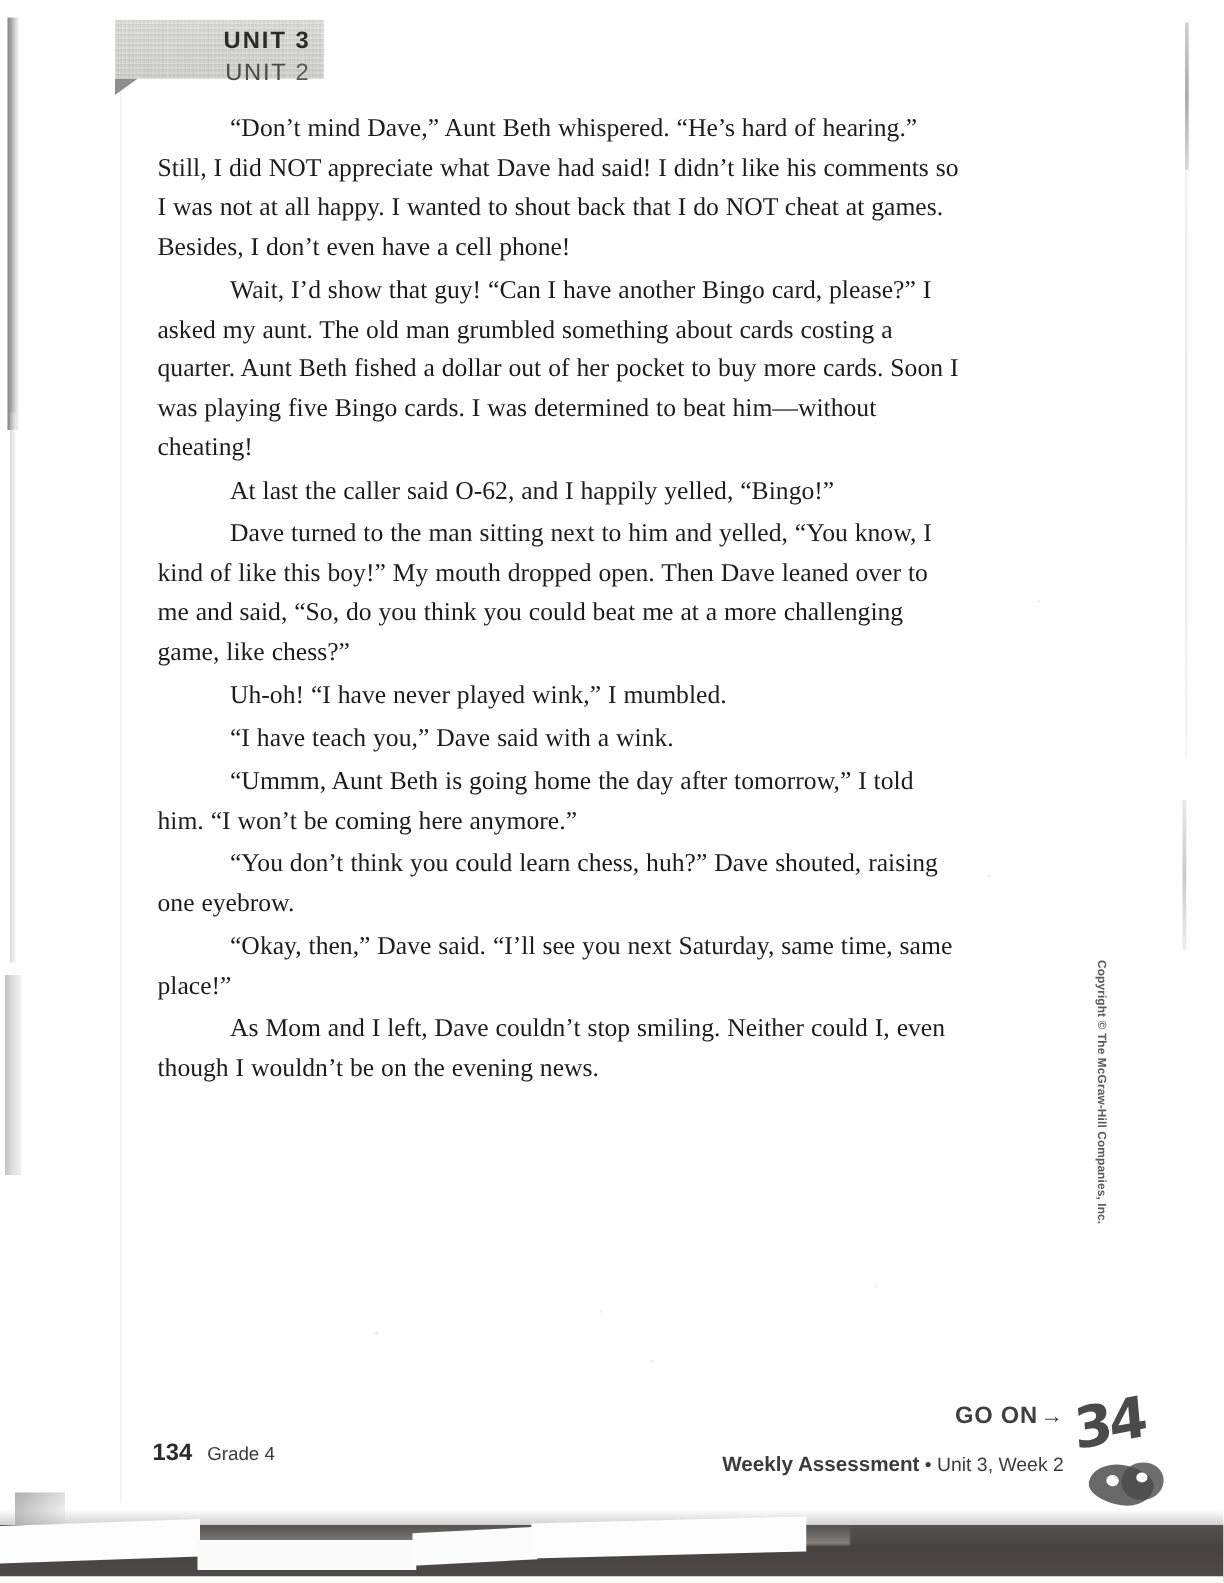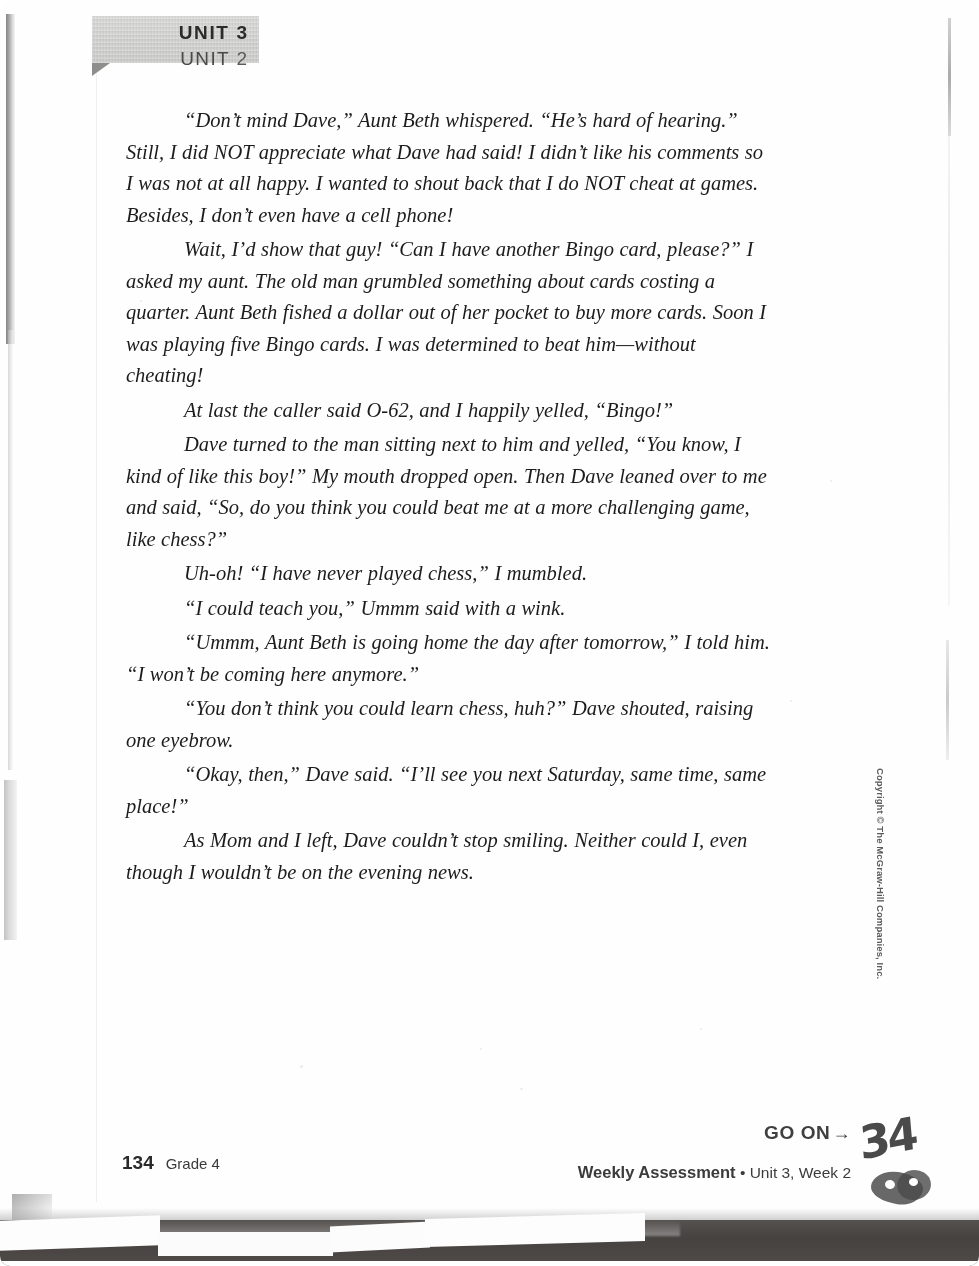--- a/index.html
+++ b/index.html
@@ -7,21 +7,20 @@
     padding: 0;
     background: #ffffff;
   }
   .page {
     position: relative;
     width: 979px;
     height: 1266px;
     overflow: hidden;
     background: #fefefe;
     font-family: "Liberation Serif", serif;
-    border-radius: 10px;
   }
 
   
   .scan-left-shadow {
     position: absolute;
     left: 6px; top: 14px;
     width: 9px; height: 330px;
     background: linear-gradient(to right, #6f6f6f 0%, #9a9a9a 35%, #d8d8d8 75%, #f4f4f4 100%);
     opacity: .85;
     filter: blur(0.4px);
@@ -181,23 +180,22 @@
     position: absolute;
     left: 92px; top: 63px;
     width: 0; height: 0;
     border-left: 18px solid #8e8e8c;
     border-bottom: 13px solid transparent;
   }
 
   
   .body-col {
     position: absolute;
-    left: 126px; top: 105px;
+    left: 126px; top: 88px;
     width: 646px;
-    font-style: italic;
   }
   .body-col p {
     margin: 0 0 3px 0;
     font-size: 20.5px;
     line-height: 31.5px;
     text-indent: 58px;
     color: #1c1c1c;
     text-align: left;
     word-spacing: 0.4px;
   }
@@ -336,22 +334,22 @@
     <div class="unit-line"><span>UNIT</span> <span class="num">3</span></div>
     <div class="week-line"><span>UNIT</span> <span class="num">2</span></div>
   </div>
   <div class="tab-fold"></div>
 
   <div class="body-col">
     <p>“Don’t mind Dave,” Aunt Beth whispered. “He’s hard of hearing.” Still, I did NOT appreciate what Dave had said! I didn’t like his comments so I was not at all happy. I wanted to shout back that I do NOT cheat at games. Besides, I don’t even have a cell phone!</p>
     <p>Wait, I’d show that guy! “Can I have another Bingo card, please?” I asked my aunt. The old man grumbled something about cards costing a quarter. Aunt Beth fished a dollar out of her pocket to buy more cards. Soon I was playing five Bingo cards. I was determined to beat him—without cheating!</p>
     <p>At last the caller said O-62, and I happily yelled, “Bingo!”</p>
     <p>Dave turned to the man sitting next to him and yelled, “You know, I kind of like this boy!” My mouth dropped open. Then Dave leaned over to me and said, “So, do you think you could beat me at a more challenging game, like chess?”</p>
-    <p>Uh-oh! “I have never played chess,” I mumbled.</p>
-    <p>“I could teach you,” Ummm said with a wink.</p>
+    <p>Uh-oh! “I have never played wink,” I mumbled.</p>
+    <p>“I have teach you,” Dave said with a wink.</p>
     <p>“Ummm, Aunt Beth is going home the day after tomorrow,” I told him. “I won’t be coming here anymore.”</p>
     <p>“You don’t think you could learn chess, huh?” Dave shouted, raising one eyebrow.</p>
     <p>“Okay, then,” Dave said. “I’ll see you next Saturday, same time, same place!”</p>
     <p>As Mom and I left, Dave couldn’t stop smiling. Neither could I, even though I wouldn’t be on the evening news.</p>
   </div>
 
   <div class="copyright">Copyright © The McGraw-Hill Companies, Inc.</div>
 
   <div class="footer-left">
     <span class="page-num">134</span>

